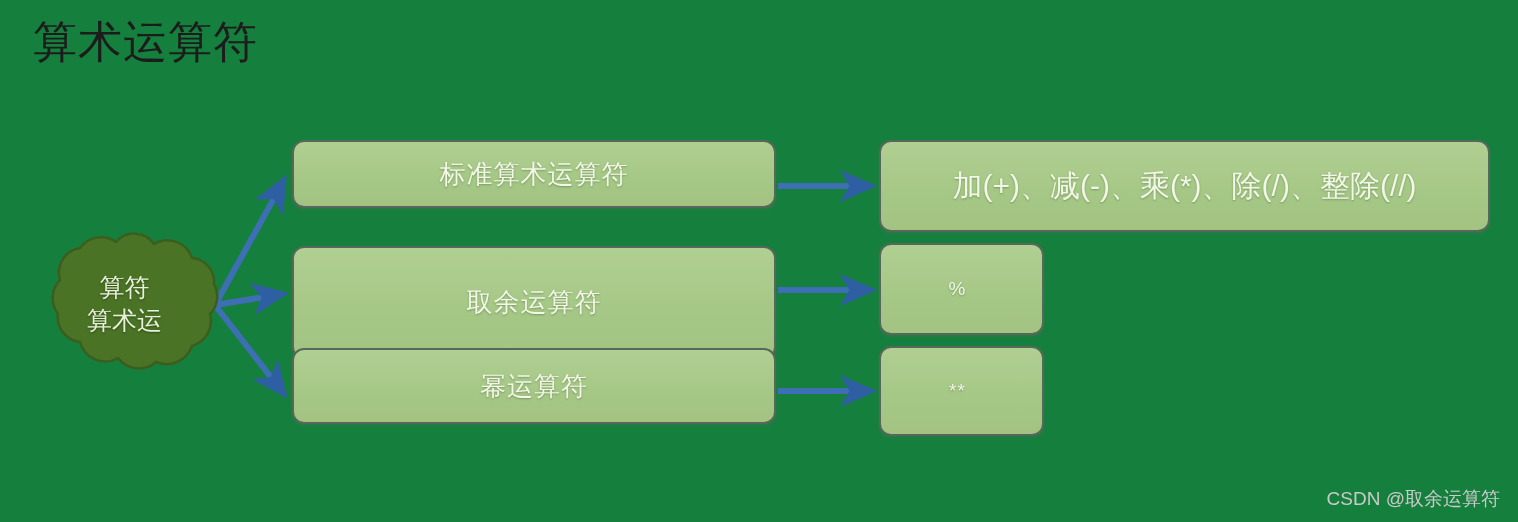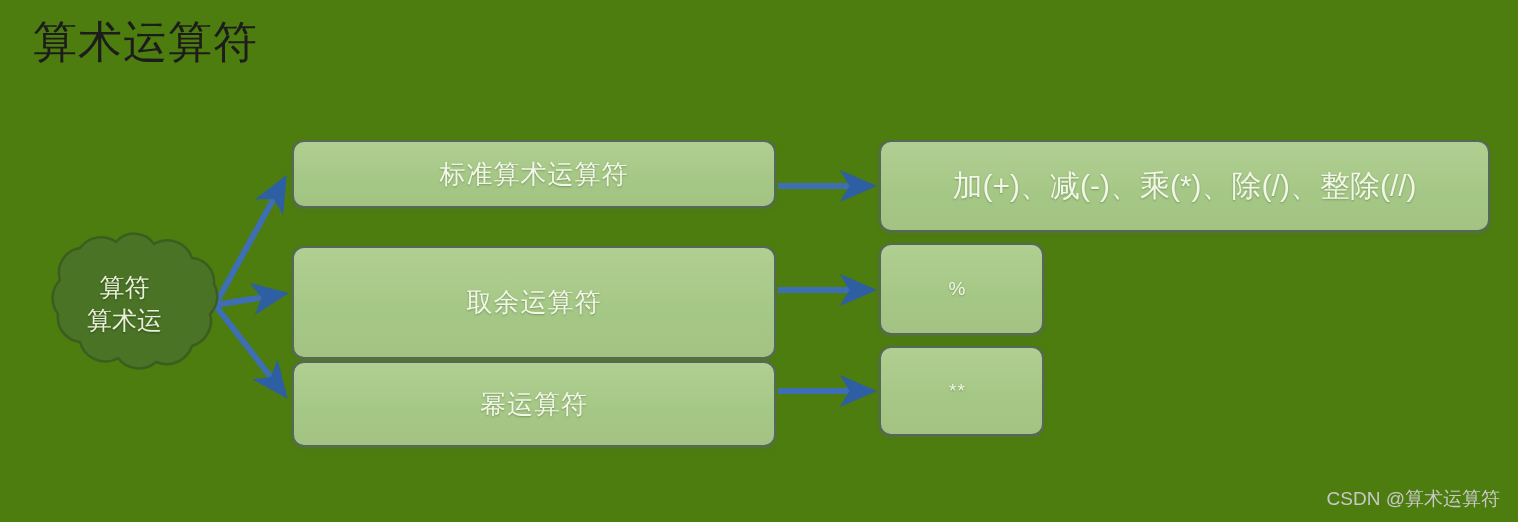--- a/index.html
+++ b/index.html
@@ -7,21 +7,21 @@
     padding: 0;
     background: #ffffff;
   }
   body {
     font-family: "Liberation Sans", "DejaVu Sans", sans-serif;
   }
   #canvas {
     position: relative;
     width: 1518px;
     height: 522px;
-    background: #4d7c0f;
+    background: #15803d;
     overflow: hidden;
   }
 
   
   .page-title {
     position: absolute;
     left: 33px;
     top: 18px;
     font-size: 44px;
     line-height: 1.1;
@@ -72,21 +72,21 @@
     font-size: 26px;
     font-family: "Liberation Sans", "DejaVu Sans", sans-serif;
     letter-spacing: 1px;
     text-shadow: 0 1px 2px rgba(80,110,60,.55);
     white-space: nowrap;
   }
 
   
   .mid1 { left: 292px; top: 140px;  width: 484px; height: 68px; }
   .mid2 { left: 292px; top: 246px;  width: 484px; height: 113px; }
-  .mid3 { left: 292px; top: 348px;  width: 484px; height: 86px; margin-top: 13px; }
+  .mid3 { left: 292px; top: 348px;  width: 484px; height: 76px; }
 
   
   .r1 { left: 879px; top: 140px; width: 611px; height: 92px; }
   .r2 { left: 879px; top: 243px; width: 165px; height: 92px; }
   .r3 { left: 879px; top: 346px; width: 165px; height: 90px; }
 
   .r1 .gtext { font-size: 30px; letter-spacing: 0px; }
   .r2 .gtext, .r3 .gtext {
     font-size: 19px;
     letter-spacing: 1px;
@@ -171,15 +171,15 @@
   <div class="gbox r1">
     <span class="gtext">加(+)、减(-)、乘(*)、除(/)、整除(//)</span>
   </div>
   <div class="gbox r2">
     <span class="gtext">%</span>
   </div>
   <div class="gbox r3">
     <span class="gtext">**</span>
   </div>
 
-  <div class="watermark">CSDN @算术运算符</div>
+  <div class="watermark">CSDN @取余运算符</div>
 
 </div>
 
 </body></html>

